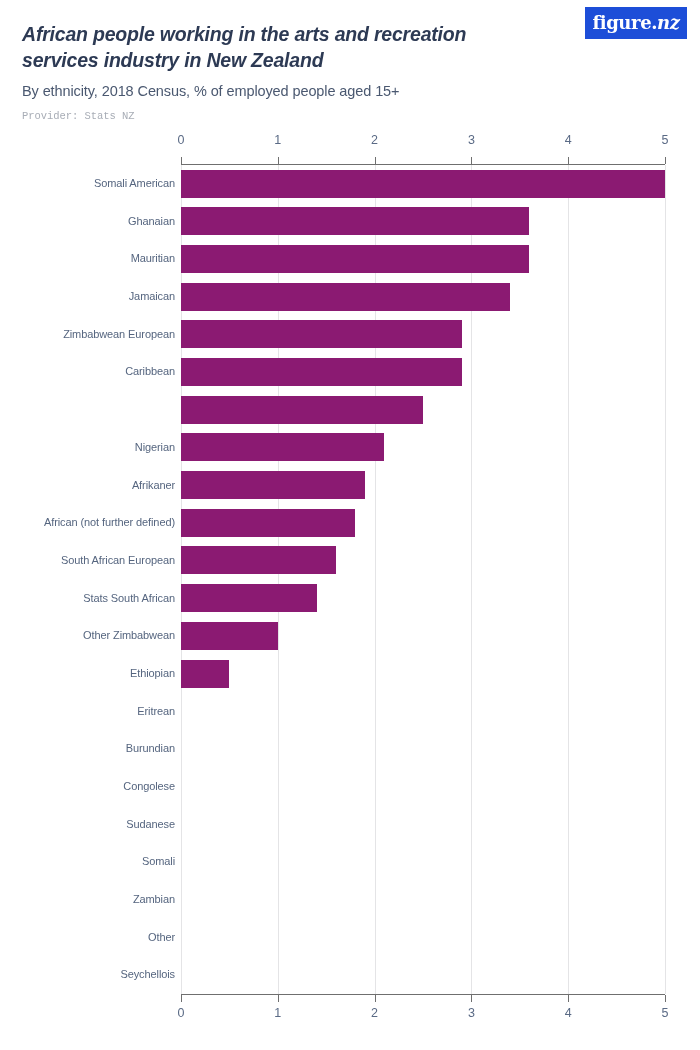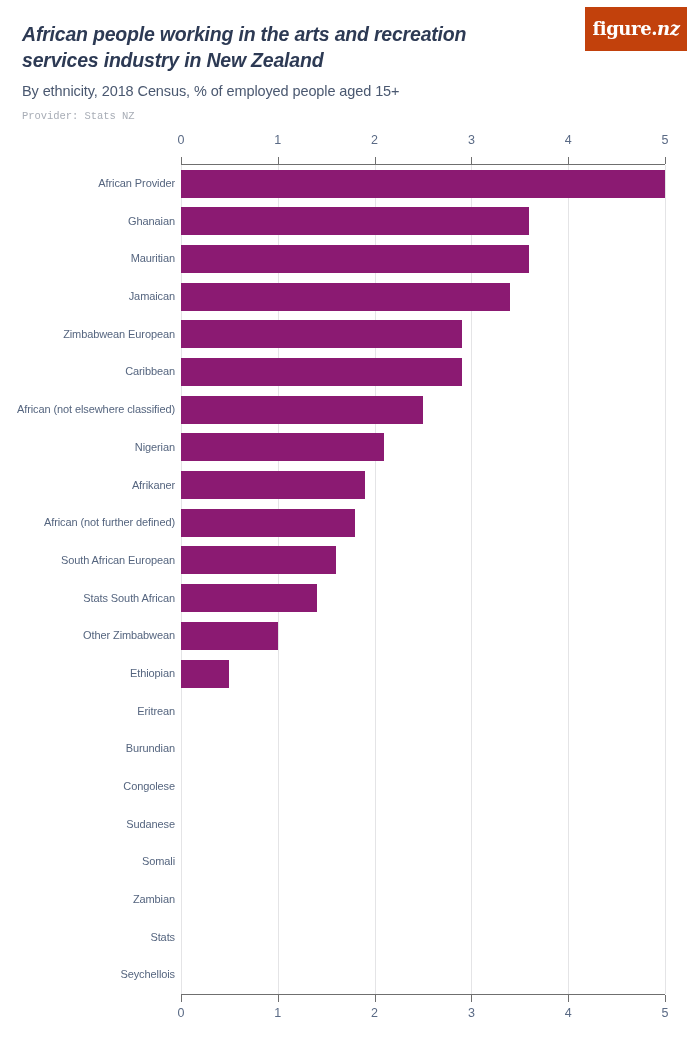--- a/index.html
+++ b/index.html
@@ -45,22 +45,22 @@
     margin: 11px 0 0 0;
     letter-spacing: -0.05px;
     font-family: Liberation Mono, monospace;
   }
 
   .logo {
     position: absolute;
     top: 7px;
     right: 13px;
     width: 102px;
-    height: 44px;
-    background: #c2410c;
+    height: 32px;
+    background: #1d4ed8;
     display: flex;
     align-items: center;
     justify-content: center;
   }
   .logo-text {
     font-family: "DejaVu Serif", serif;
     color: #ffffff;
     font-size: 18px;
     font-weight: bold;
     letter-spacing: -0.4px;
@@ -195,21 +195,21 @@
   <div id="grid">
       <div class="gridline" style="left: 181px;"></div>
       <div class="gridline" style="left: 277.8px;"></div>
       <div class="gridline" style="left: 374.6px;"></div>
       <div class="gridline" style="left: 471.4px;"></div>
       <div class="gridline" style="left: 568.2px;"></div>
       <div class="gridline" style="left: 665px;"></div>
     </div>
   <div class="rows" id="rows">
       <div class="row">
-        <div class="row-label">African Provider</div>
+        <div class="row-label">Somali American</div>
         <div class="bar" title="African American: 5" style="width: 484px; background: rgb(139, 26, 114);"></div>
       </div>
       <div class="row">
         <div class="row-label">Ghanaian</div>
         <div class="bar" title="Ghanaian: 3.6" style="width: 348.48px; background: rgb(139, 26, 114);"></div>
       </div>
       <div class="row">
         <div class="row-label">Mauritian</div>
         <div class="bar" title="Mauritian: 3.6" style="width: 348.48px; background: rgb(139, 26, 114);"></div>
       </div>
@@ -219,21 +219,20 @@
       </div>
       <div class="row">
         <div class="row-label">Zimbabwean European</div>
         <div class="bar" title="Zimbabwean European: 2.9" style="width: 280.72px; background: rgb(139, 26, 114);"></div>
       </div>
       <div class="row">
         <div class="row-label">Caribbean</div>
         <div class="bar" title="Caribbean: 2.9" style="width: 280.72px; background: rgb(139, 26, 114);"></div>
       </div>
       <div class="row">
-        <div class="row-label">African (not elsewhere classified)</div>
         <div class="bar" title="African (not elsewhere classified): 2.5" style="width: 242px; background: rgb(139, 26, 114);"></div>
       </div>
       <div class="row">
         <div class="row-label">Nigerian</div>
         <div class="bar" title="Nigerian: 2.1" style="width: 203.28px; background: rgb(139, 26, 114);"></div>
       </div>
       <div class="row">
         <div class="row-label">Afrikaner</div>
         <div class="bar" title="Afrikaner: 1.9" style="width: 183.92px; background: rgb(139, 26, 114);"></div>
       </div>
@@ -269,19 +268,19 @@
       <div class="row">
         <div class="row-label">Sudanese</div>
       </div>
       <div class="row">
         <div class="row-label">Somali</div>
       </div>
       <div class="row">
         <div class="row-label">Zambian</div>
       </div>
       <div class="row">
-        <div class="row-label">Stats</div>
+        <div class="row-label">Other</div>
       </div>
       <div class="row">
         <div class="row-label">Seychellois</div>
       </div>
     </div>
 </div>
 
 </body></html>

